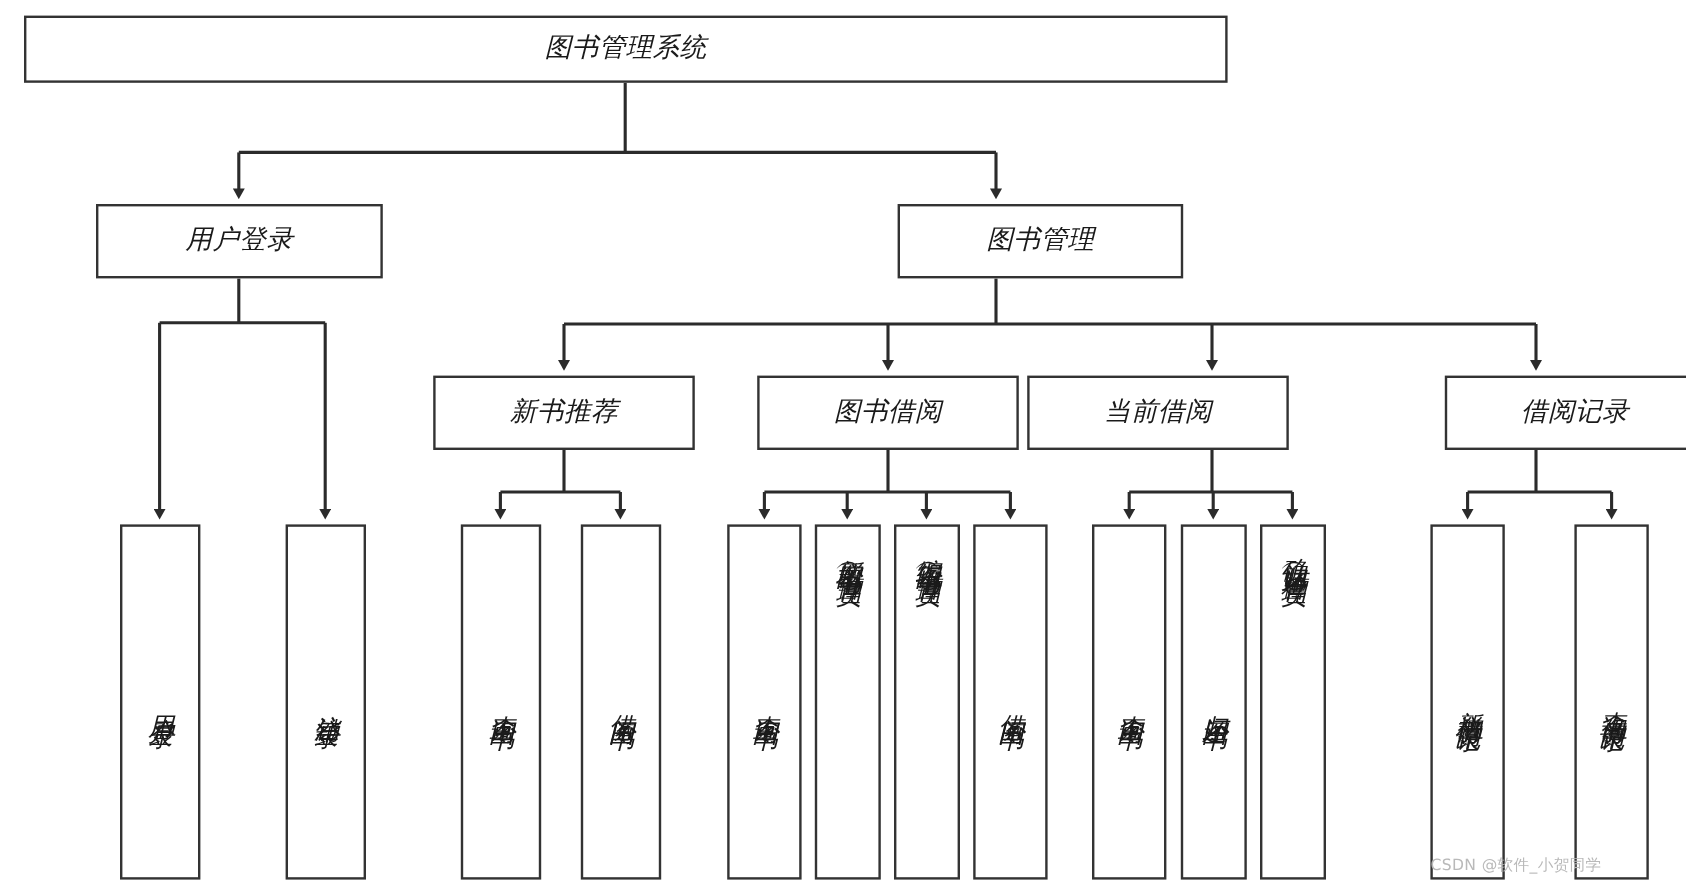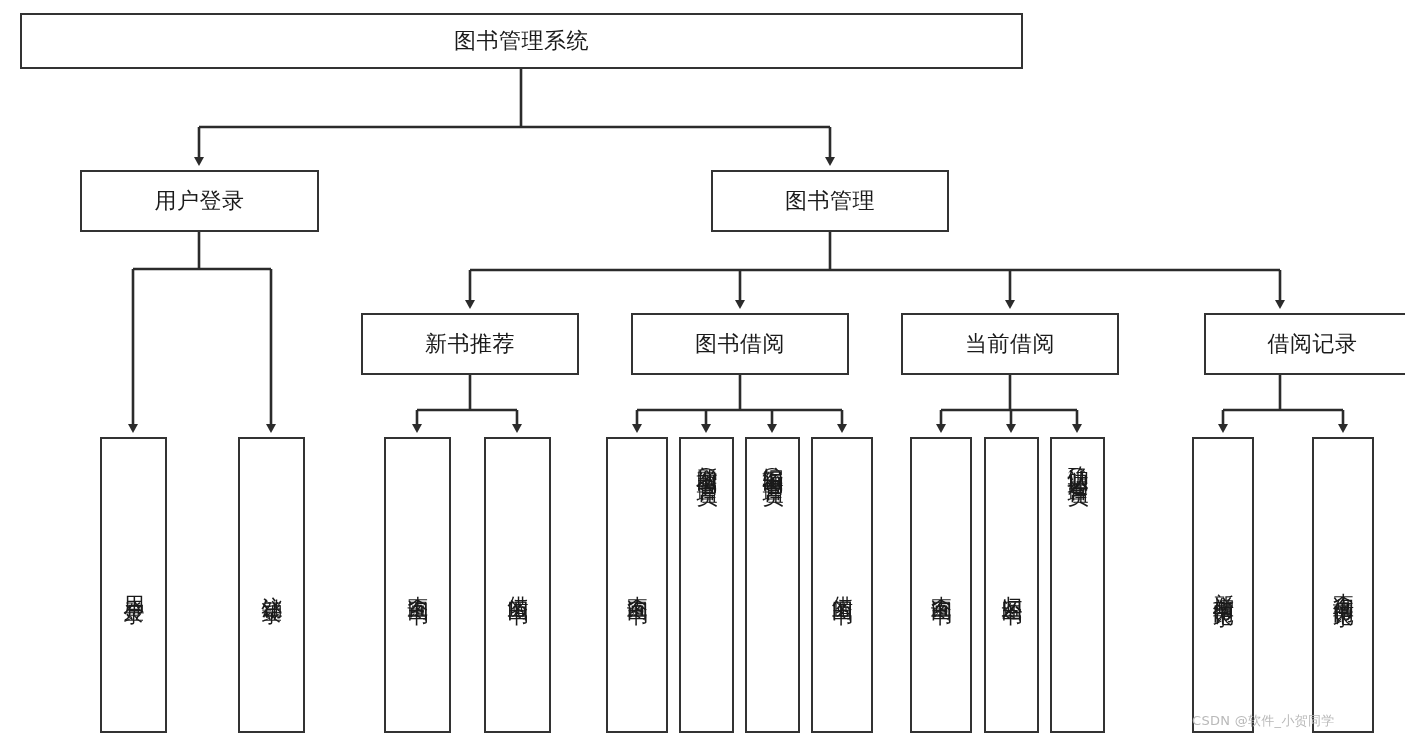--- a/index.html
+++ b/index.html
@@ -20,20 +20,21 @@
     display:flex;
     align-items:center;
     justify-content:center;
     color:#1a1a1a;
   }
   .node .label{
     display:block;
     text-align:center;
     white-space:nowrap;
     line-height:1.18;
+    font-style:italic;
   }
 
   
   .node.h .label{
     writing-mode:horizontal-tb;
     font-size:22px;
     letter-spacing:0.5px;
   }
   .node.root .label{font-size:22px;}
 
@@ -120,31 +121,31 @@
     </g>
   </svg>
 
   <div class="node h root" style="left:20px;top:13px;width:1003px;height:56px;">
     <span class="label">图书管理系统</span>
   </div>
 
   <div class="node h" style="left:80px;top:170px;width:239px;height:62px;">
     <span class="label">用户登录</span>
   </div>
-  <div class="node h" style="left:711px;top:170px;width:238px;height:62px;">
+  <div class="node h" style="left:748px;top:170px;width:238px;height:62px;">
     <span class="label">图书管理</span>
   </div>
 
   <div class="node h" style="left:361px;top:313px;width:218px;height:62px;">
     <span class="label">新书推荐</span>
   </div>
   <div class="node h" style="left:631px;top:313px;width:218px;height:62px;">
     <span class="label">图书借阅</span>
   </div>
-  <div class="node h" style="left:901px;top:313px;width:218px;height:62px;">
+  <div class="node h" style="left:856px;top:313px;width:218px;height:62px;">
     <span class="label">当前借阅</span>
   </div>
   <div class="node h" style="left:1172px;top:313px;width:217px;height:62px;margin-left:32px;">
     <span class="label">借阅记录</span>
   </div>
 
   <div class="node v center" style="left:100px;top:437px;width:67px;height:296px;">
     <span class="label">用户登录</span>
   </div>
   <div class="node v center" style="left:238px;top:437px;width:67px;height:296px;">

